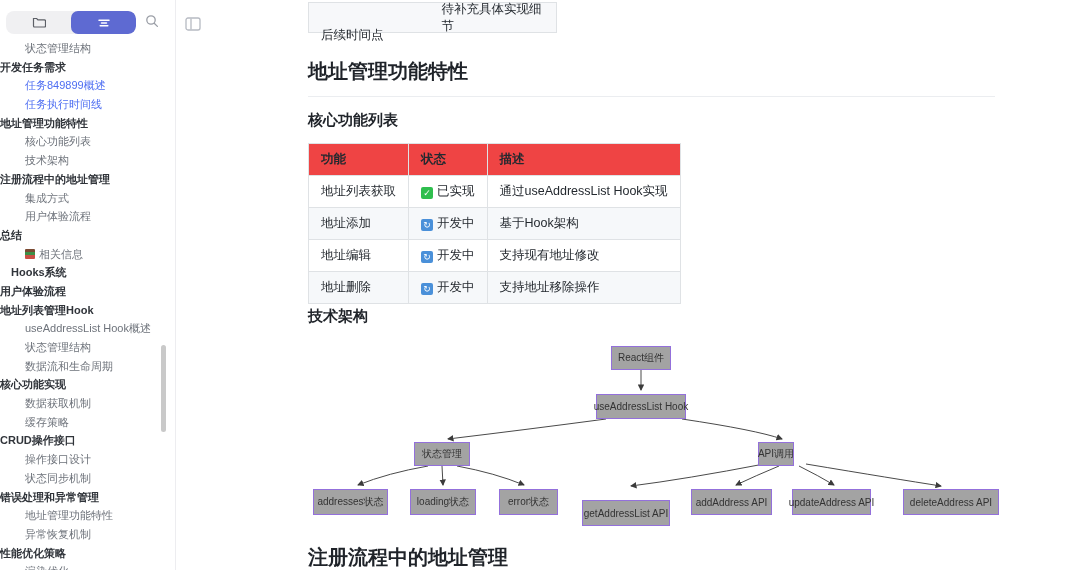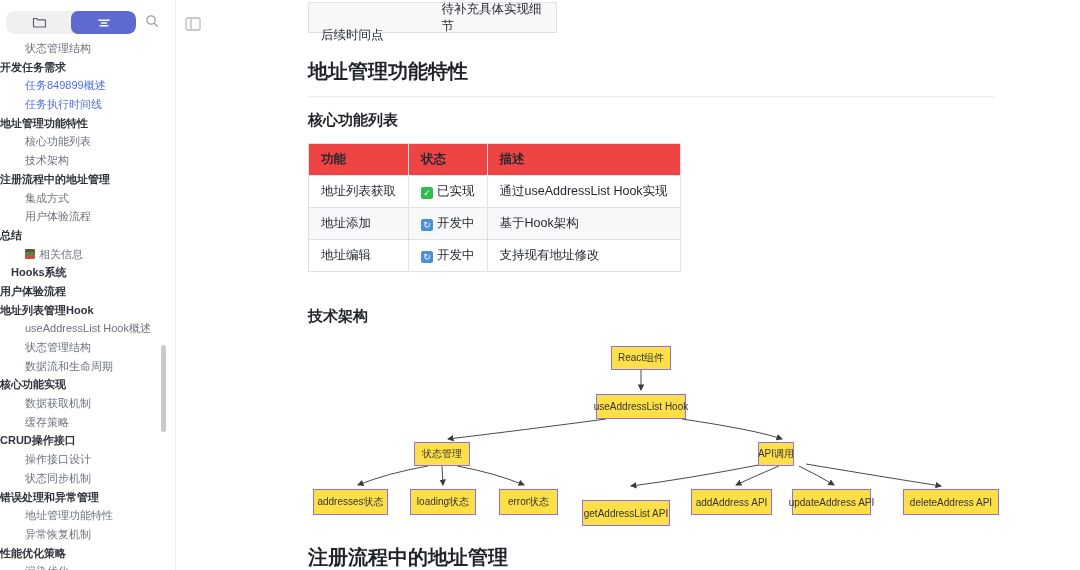--- a/index.html
+++ b/index.html
@@ -57,21 +57,21 @@
   #feature-table th:nth-child(3), #feature-table td:nth-child(3) { min-width:172px; }
   #feature-table tr:nth-child(even) td { background:#f6f8fa; }
   .badge { display:inline-block; width:12px; height:12px; border-radius:2px;
     color:#fff; font-size:9px; line-height:12px; text-align:center; margin-right:4px;
     vertical-align:-1px; }
   .badge.done { background:#2fbe4e; }
   .badge.progress { background:#4a90d9; }
 
   #diagram { position:absolute; left:132px; top:340px; width:692px; height:182px; }
   #edge-svg { position:absolute; left:0; top:0; }
-  .node { position:absolute; background:#fde047; border:1px solid #9370db;
+  .node { position:absolute; background:#a3a3a3; border:1px solid #9370db;
     display:flex; align-items:center; justify-content:center; font-size:10px;
     color:#333; white-space:nowrap; }
 </style>
 </head>
 <body>
 
 <div id="sidebar">
   <div class="seg-control">
     <div class="seg">
       <span>
@@ -167,20 +167,25 @@
         </tr>
         <tr>
           <td>地址添加</td>
           <td><span class="badge progress">↻</span><span>开发中</span></td>
           <td>基于Hook架构</td>
         </tr>
         <tr>
           <td>地址编辑</td>
           <td><span class="badge progress">↻</span><span>开发中</span></td>
           <td>支持现有地址修改</td>
+        </tr>
+        <tr>
+          <td>地址删除</td>
+          <td><span class="badge progress">↻</span><span>开发中</span></td>
+          <td>支持地址移除操作</td>
         </tr>
       </tbody>
   </table>
 
   <h3 class="h3" id="sub2">技术架构</h3>
 
   <div id="diagram">
     <svg id="edge-svg" width="692" height="182" viewBox="0 0 692 182">
       <defs>
         <marker id="arrow" viewBox="0 0 10 10" refX="8.5" refY="5" markerWidth="6.5" markerHeight="6.5" orient="auto-start-reverse">

